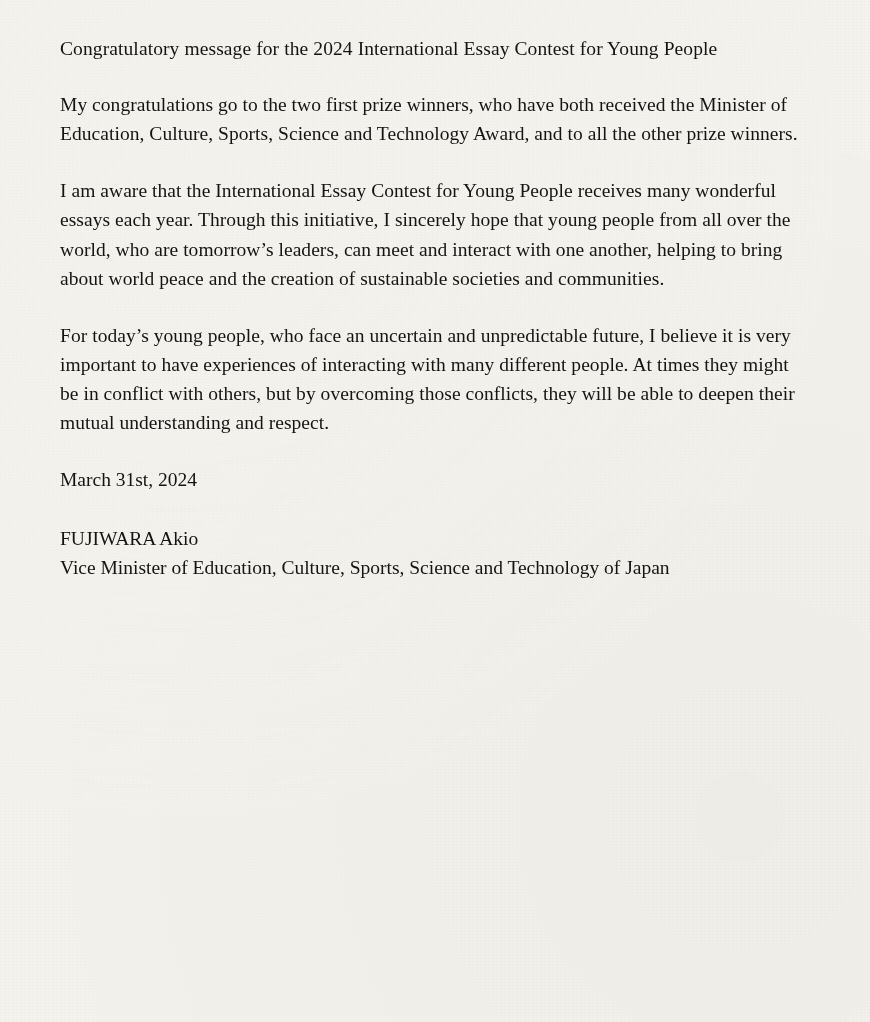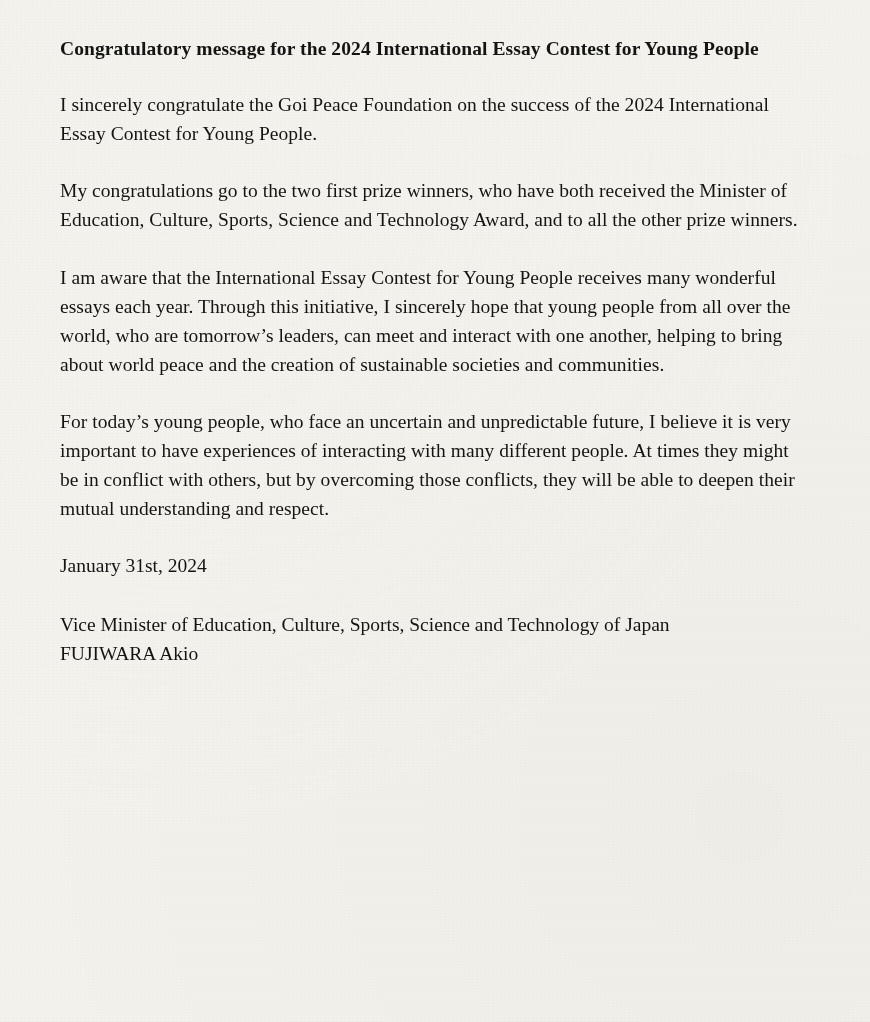--- a/index.html
+++ b/index.html
@@ -30,21 +30,21 @@
     opacity: 0.55;
   }
   .page {
     position: relative;
     z-index: 1;
     padding: 36px 62px 0 60px;
     box-sizing: border-box;
   }
   .doc-title {
     font-size: 19.5px;
-    font-weight: bold;
+    font-weight: normal;
     line-height: 1.35;
     letter-spacing: 0.1px;
     margin: 0 0 28px 0;
   }
   .para {
     font-size: 19.5px;
     line-height: 1.49;
     margin: 0 0 28px 0;
     letter-spacing: 0.05px;
     text-align: left;
@@ -63,30 +63,29 @@
     margin: 0 0 30px 0;
   }
 </style>
 </head>
 <body>
 
 <div class="page">
 
   <h1 class="doc-title">Congratulatory message for the 2024 International Essay Contest for Young People</h1>
 
-  <p class="para">I sincerely congratulate the Goi Peace Foundation on the success of the 2024 International Essay Contest for Young People.</p>
 
 
 
   <p class="para">My congratulations go to the two first prize winners, who have both received the Minister of Education, Culture, Sports, Science and Technology Award, and to all the other prize winners.</p>
 
   <p class="para">I am aware that the International Essay Contest for Young People receives many wonderful essays each year. Through this initiative, I sincerely hope that young people from all over the world, who are tomorrow’s leaders, can meet and interact with one another, helping to bring about world peace and the creation of sustainable societies and communities.</p>
 
   <p class="para">For today’s young people, who face an uncertain and unpredictable future, I believe it is very important to have experiences of interacting with many different people. At times they might be in conflict with others, but by overcoming those conflicts, they will be able to deepen their mutual understanding and respect.</p>
 
-  <p class="date">January 31st, 2024</p>
+  <p class="date">March 31st, 2024</p>
 
   <div class="sign-block">
+    <p class="sign-line">FUJIWARA Akio</p>
     <p class="sign-line">Vice Minister of Education, Culture, Sports, Science and Technology of Japan</p>
-    <p class="sign-line">FUJIWARA Akio</p>
   </div>
 
 </div>
 
 </body></html>

